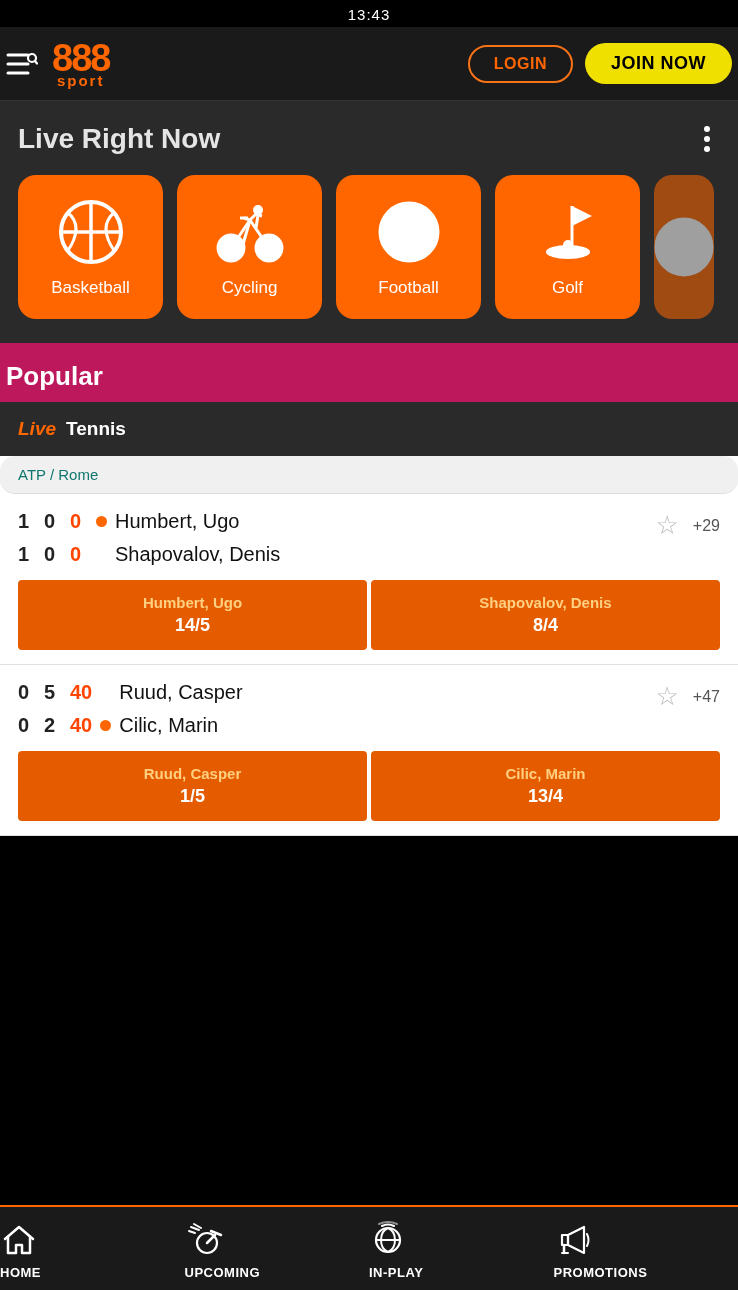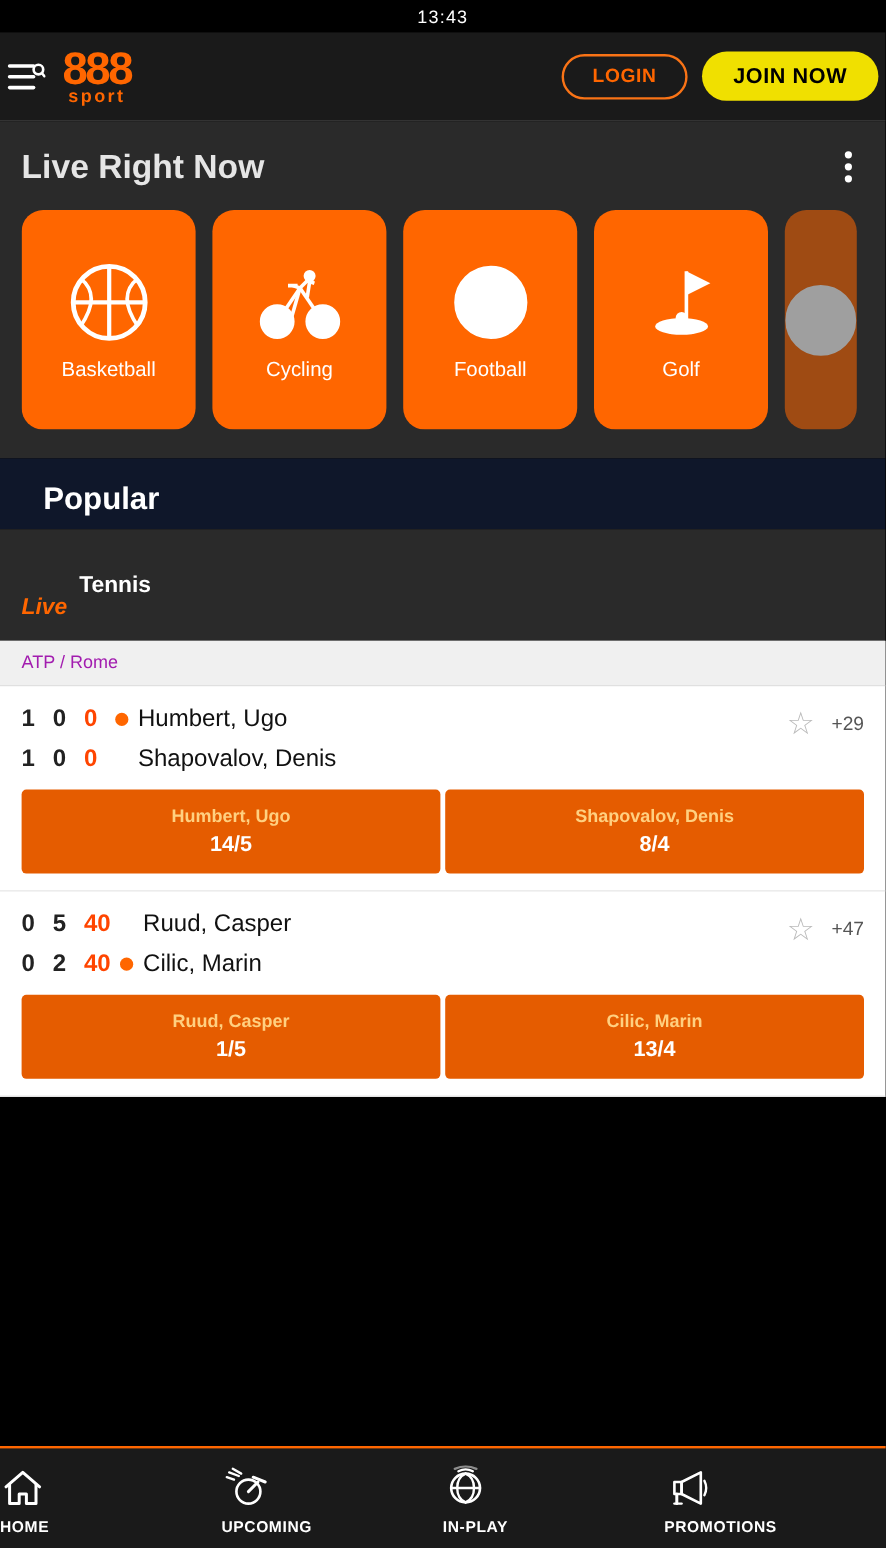--- a/index.html
+++ b/index.html
@@ -125,21 +125,21 @@
     
     .sports-row {
       display: flex;
       gap: 14px;
       overflow: hidden;
     }
     .sport-item {
       background: #ff6600;
       border-radius: 18px;
       width: 145px;
-      height: 183px;
+      height: 144px;
       display: flex;
       flex-direction: column;
       align-items: center;
       justify-content: center;
       gap: 10px;
       cursor: pointer;
       flex-shrink: 0;
     }
     .sport-item.faded {
       opacity: 0.55;
@@ -159,60 +159,60 @@
       fill: #fff;
     }
     .sport-label {
       color: #fff;
       font-size: 17px;
       font-weight: 500;
     }
 
     
     .popular-section {
-      background: #0f172a;
-      padding: 18px 36px 10px;
+      background: #be185d;
+      padding: 18px 6px 10px;
     }
     .popular-title {
       color: #fff;
       font-size: 26px;
       font-weight: 600;
     }
 
     
     .sport-section-header {
       background: #2a2a2a;
       padding: 16px 18px;
       display: flex;
       align-items: center;
       gap: 10px;
     }
     .live-badge {
       color: #ff6600;
       font-style: italic;
       font-size: 19px;
       font-weight: 700;
-      margin-top: 39px;
     }
     .sport-section-title {
       color: #fff;
       font-size: 19px;
       font-weight: 600;
     }
 
     
     .match-container {
       background: #fff;
     }
     .match-group-header {
       background: #f0f0f0;
       padding: 10px 18px;
       font-size: 15px;
-      color: #a21caf;
+      color: #0f766e;
       border-bottom: 1px solid #ddd;
+      border-radius: 15px;
     }
 
     
     .match-row {
       background: #fff;
       padding: 16px 18px 0;
       border-bottom: 1px solid #e0e0e0;
     }
     .match-scores-row {
       display: flex;

